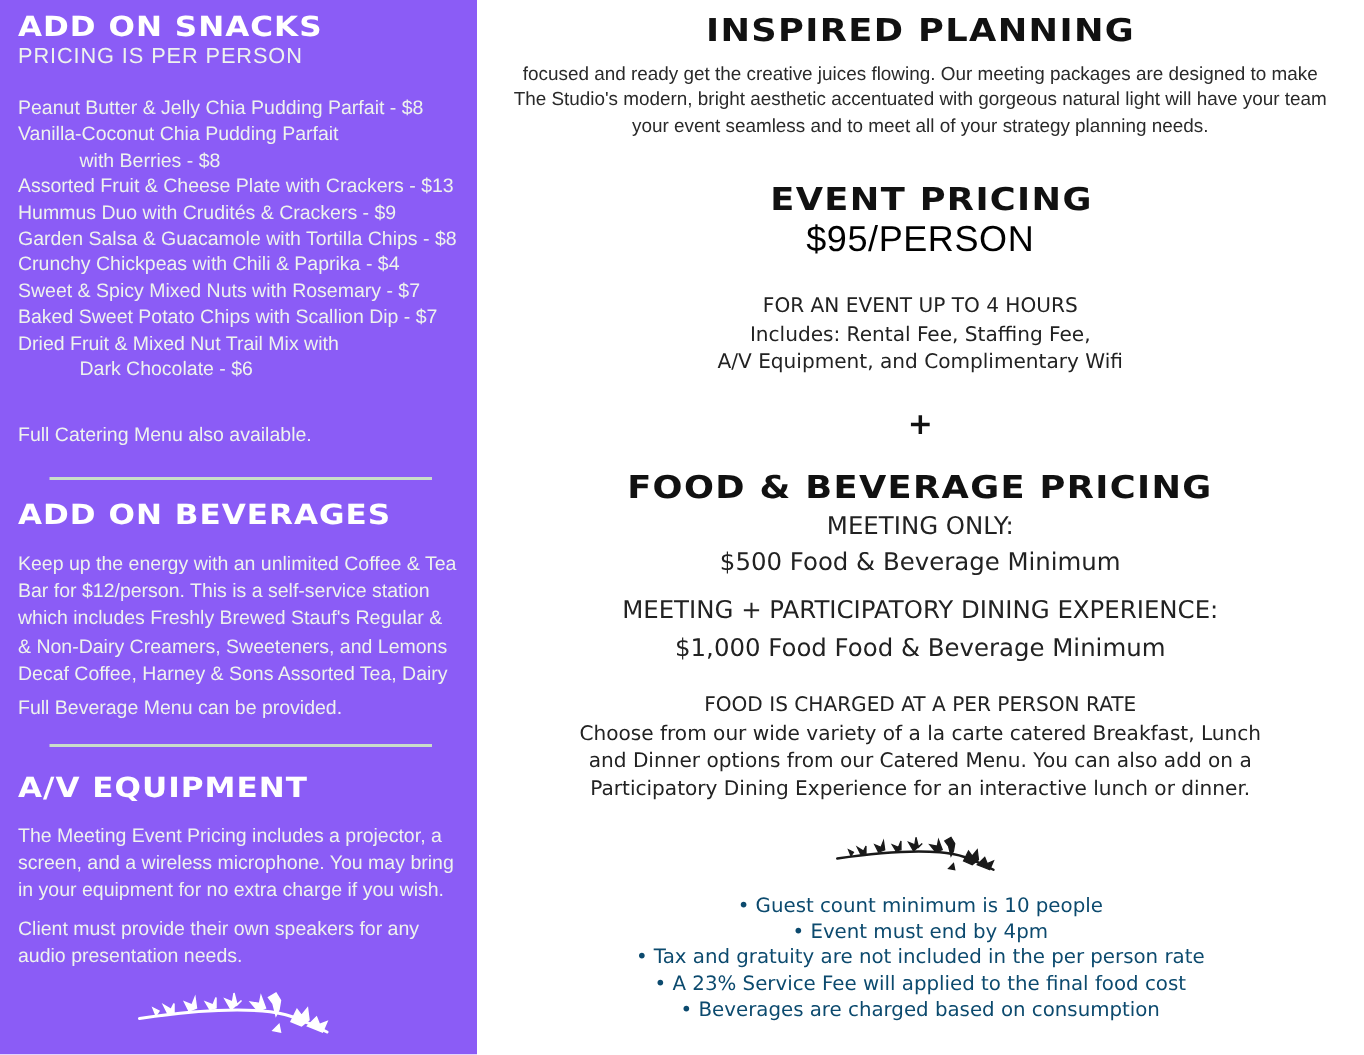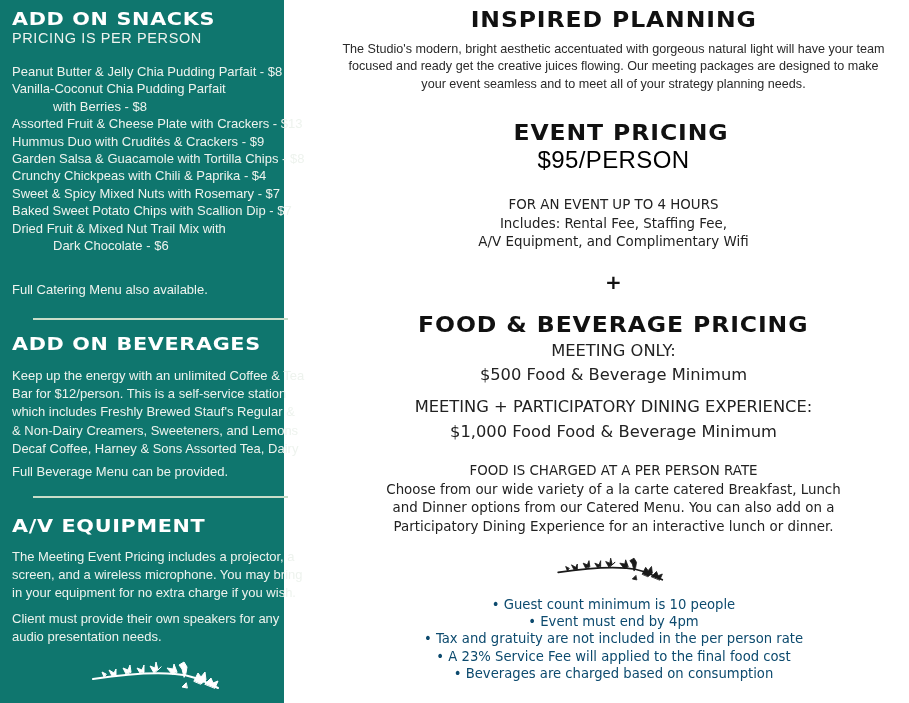--- a/index.html
+++ b/index.html
@@ -1,22 +1,22 @@
 <!DOCTYPE html>
 <html><head>
   <meta charset="utf-8">
   <style>
     * { margin: 0; padding: 0; box-sizing: border-box; }
     html, body { width: 909px; height: 703px; overflow: hidden; background: #ffffff; }
     body { position: relative; font-family: "Liberation Sans", sans-serif; }
 
     
     .left {
-      position: absolute; left: 0; top: 0; width: 284px; height: 703px;
-      background: #0f766e; color: #eef3ee;
+      position: absolute; left: 0; top: 0; width: 318px; height: 703px;
+      background: #8b5cf6; color: #eef3ee;
     }
     .left .h {
       position: absolute; left: 12px;
       font-family: "DejaVu Sans", sans-serif; font-weight: bold;
       font-size: 18.5px; letter-spacing: 0.6px; color: #ffffff;
       transform: scaleX(1.12); transform-origin: left center; white-space: nowrap;
     }
     .left .sub {
       position: absolute; left: 12px; top: 30px;
       font-size: 14.5px; letter-spacing: 0.6px; color: #eef3ee; white-space: nowrap;
@@ -112,22 +112,22 @@
       <path d="M104 24 l4 -8 l3 4 l4 -5 l1 8 l-5 4 z" stroke-width="1"></path>
       <path d="M115 27 l6 -6 l2 5 l5 -2 l-3 7 z" stroke-width="1"></path>
       <path d="M96 26 l-4 4 l5 1 z" stroke-width="1"></path>
     </g>
   </svg>
 </div>
 
 <div class="right">
   <div class="center bighead" style="top:8px;"><span>INSPIRED PLANNING</span></div>
   <div class="center intro" style="top:41px;">
+    <div>focused and ready get the creative juices flowing. Our meeting packages are designed to make</div>
     <div>The Studio's modern, bright aesthetic accentuated with gorgeous natural light will have your team</div>
-    <div>focused and ready get the creative juices flowing. Our meeting packages are designed to make</div>
     <div>your event seamless and to meet all of your strategy planning needs.</div>
   </div>
 
   <div class="center bighead" style="top:121px;padding-left:14px;"><span>EVENT PRICING</span></div>
   <div class="center price" style="top:146px;">$95/PERSON</div>
 
   <div class="center sans-md" style="top:196px;">
     <div>FOR AN EVENT UP TO 4 HOURS</div>
     <div>Includes: Rental Fee, Staffing Fee,</div>
     <div>A/V Equipment, and Complimentary Wifi</div>

